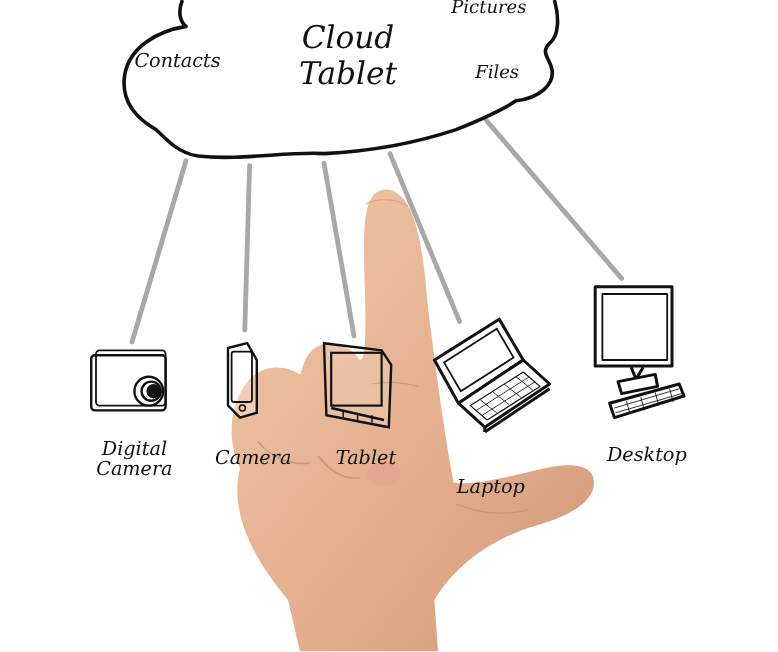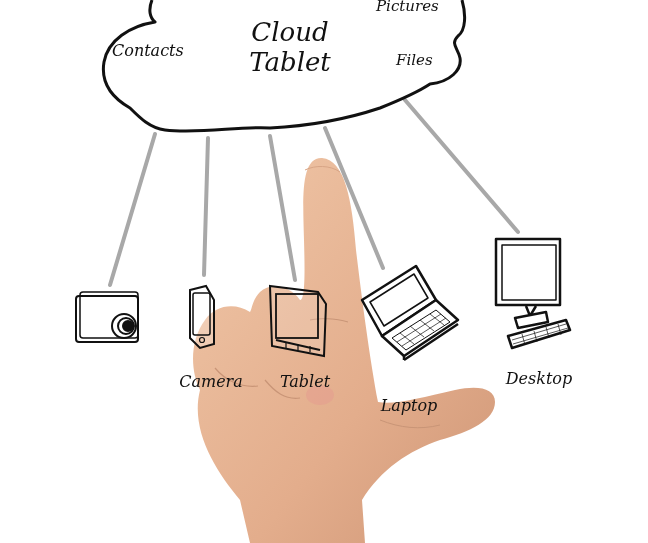--- a/index.html
+++ b/index.html
@@ -103,17 +103,21 @@
   </svg>
 
   <div class="cloud-title" style="left:210px;top:18px;width:160px;font-size:26px;">
     <div>Cloud</div>
     <div>Tablet</div>
   </div>
   <div class="lbl" style="left:112px;top:41px;font-size:16px;">Contacts</div>
   <div class="lbl" style="left:376px;top:-3px;font-size:15px;">Pictures</div>
   <div class="lbl" style="left:396px;top:51px;font-size:15px;">Files</div>
 
+  <div class="dev-label" style="left:62px;top:366px;width:100px;">
+    <div>Digital</div>
+    <div>Camera</div>
+  </div>
   <div class="dev-label" style="left:176px;top:374px;width:70px;">Camera</div>
   <div class="dev-label" style="left:269px;top:374px;width:72px;">Tablet</div>
   <div class="dev-label" style="left:372px;top:374px;width:74px;margin-top:24px;">Laptop</div>
   <div class="dev-label" style="left:498px;top:371px;width:82px;text-align:center;">Desktop</div>
 </div>
 
 </body></html>

